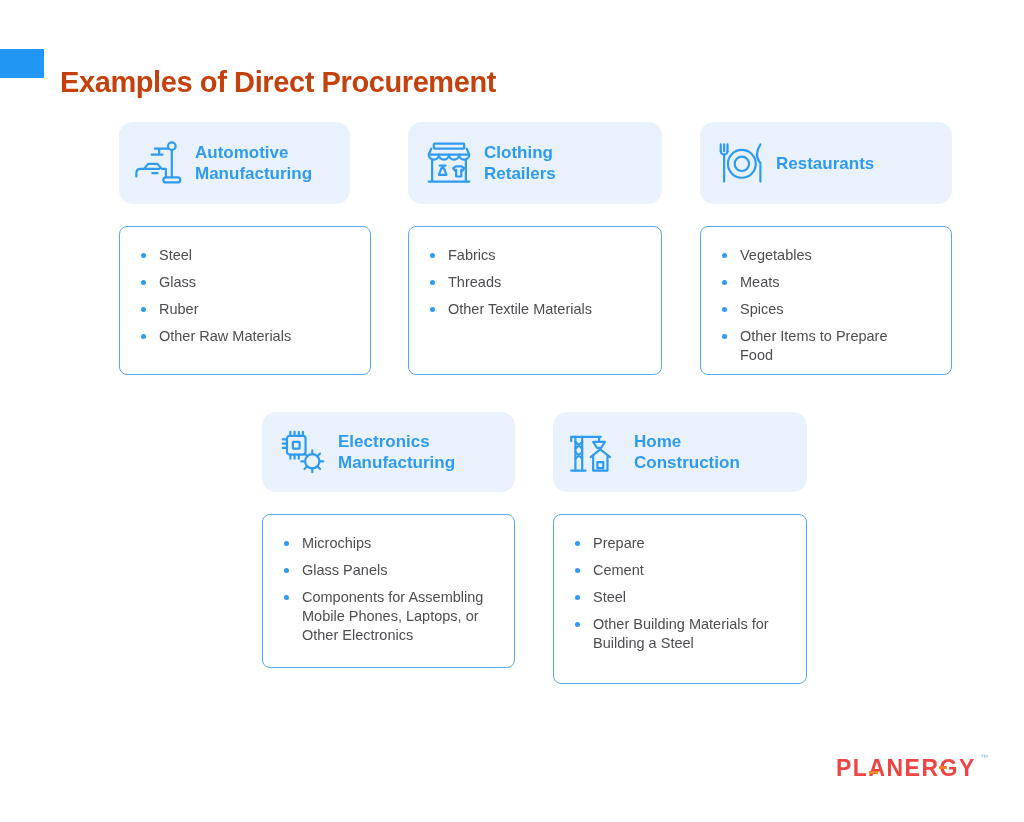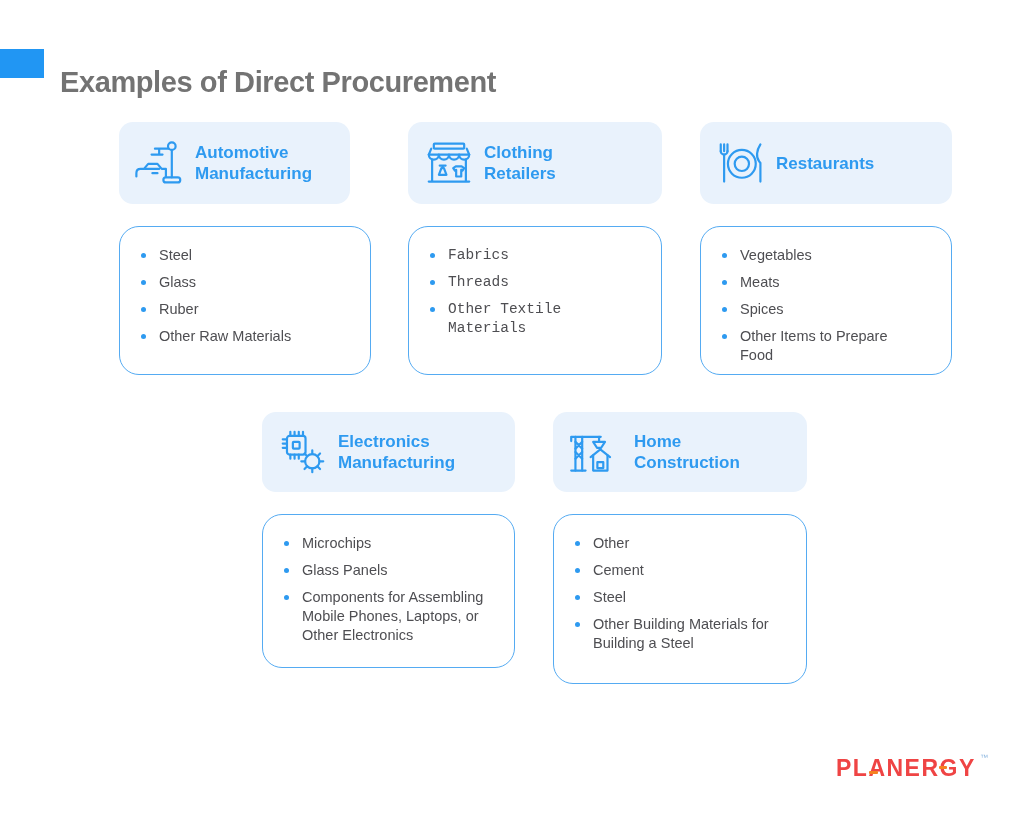--- a/index.html
+++ b/index.html
@@ -3,35 +3,35 @@
 <meta charset="utf-8">
 <style>
   html,body{margin:0;padding:0;background:#ffffff;}
   #canvas{
     position:relative;width:1024px;height:822px;background:#ffffff;overflow:hidden;
     font-family:"Liberation Sans","DejaVu Sans",sans-serif;
   }
   
   .title-accent{position:absolute;left:0;top:49px;width:44px;height:29px;background:#2196F3;}
   .page-title{
-    position:absolute;left:60px;top:47px;font-size:29px;font-weight:700;color:#737373;
+    position:absolute;left:60px;top:47px;font-size:29px;font-weight:700;color:#c2410c;
     letter-spacing:-0.4px;white-space:nowrap;
   }
   
   .hcard{
     position:absolute;background:#E9F2FC;border-radius:14px;display:flex;align-items:center;
     padding-left:13px;box-sizing:border-box;gap:7px;
   }
   .hicon{flex:0 0 56px;display:flex;align-items:center;justify-content:center;}
   .hname{
     font-size:17px;font-weight:700;color:#2E9AF0;line-height:21px;max-width:126px;
   }
   
   .lcard{
-    position:absolute;background:#ffffff;border:1.6px solid #55ABF2;border-radius:20px;
+    position:absolute;background:#ffffff;border:1.6px solid #55ABF2;border-radius:8px;
     box-sizing:border-box;padding:19px 16px 0 21px;
   }
   .lcard ul{list-style:none;margin:0;padding:0;}
   .lcard li{display:flex;margin-bottom:8px;}
   .dot{
     flex:0 0 5px;width:5px;height:5px;border-radius:50%;background:#2E9AF0;margin:7px 13px 0 0;
   }
   .itext{font-size:14.5px;color:#4e4e52;line-height:19px;}
   .narrow .itext{max-width:150px;}
   
@@ -110,21 +110,21 @@
           <span class="dot"></span>
           <span class="itext">Ruber</span>
         </li>
       <li>
           <span class="dot"></span>
           <span class="itext">Other Raw Materials</span>
         </li>
     </ul>
   </div>
 
-  <div class="lcard" style="left:408px;top:226px;width:254px;height:149px;font-family:Liberation Mono, monospace;">
+  <div class="lcard" style="left:408px;top:226px;width:254px;height:149px;">
     <ul>
       <li>
           <span class="dot"></span>
           <span class="itext">Fabrics</span>
         </li>
       <li>
           <span class="dot"></span>
           <span class="itext">Threads</span>
         </li>
       <li>
@@ -202,21 +202,21 @@
           <span class="dot"></span>
           <span class="itext">Components for Assembling Mobile Phones, Laptops, or Other Electronics</span>
         </li>
     </ul>
   </div>
 
   <div class="lcard" style="left:553px;top:514px;width:254px;height:170px;">
     <ul>
       <li>
           <span class="dot"></span>
-          <span class="itext">Other</span>
+          <span class="itext">Prepare</span>
         </li>
       <li>
           <span class="dot"></span>
           <span class="itext">Cement</span>
         </li>
       <li>
           <span class="dot"></span>
           <span class="itext">Steel</span>
         </li>
       <li>

